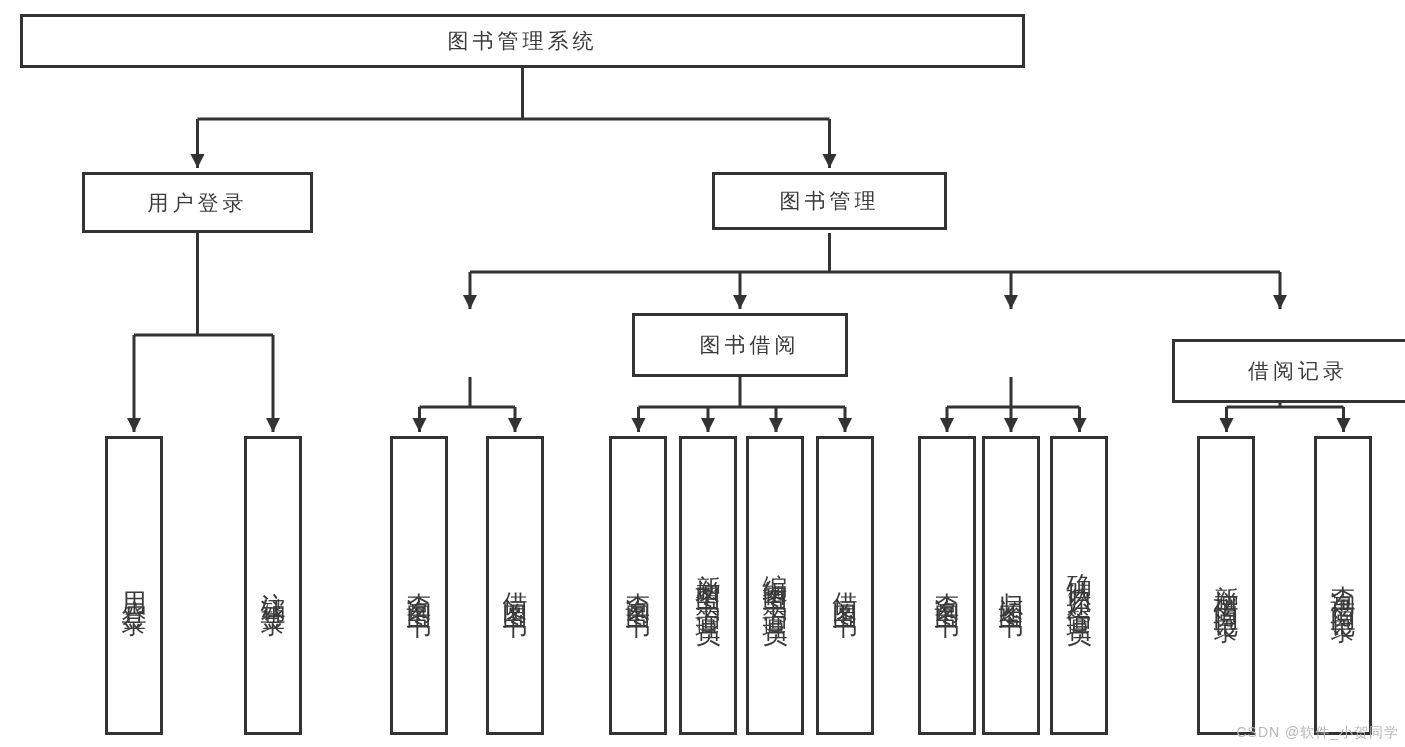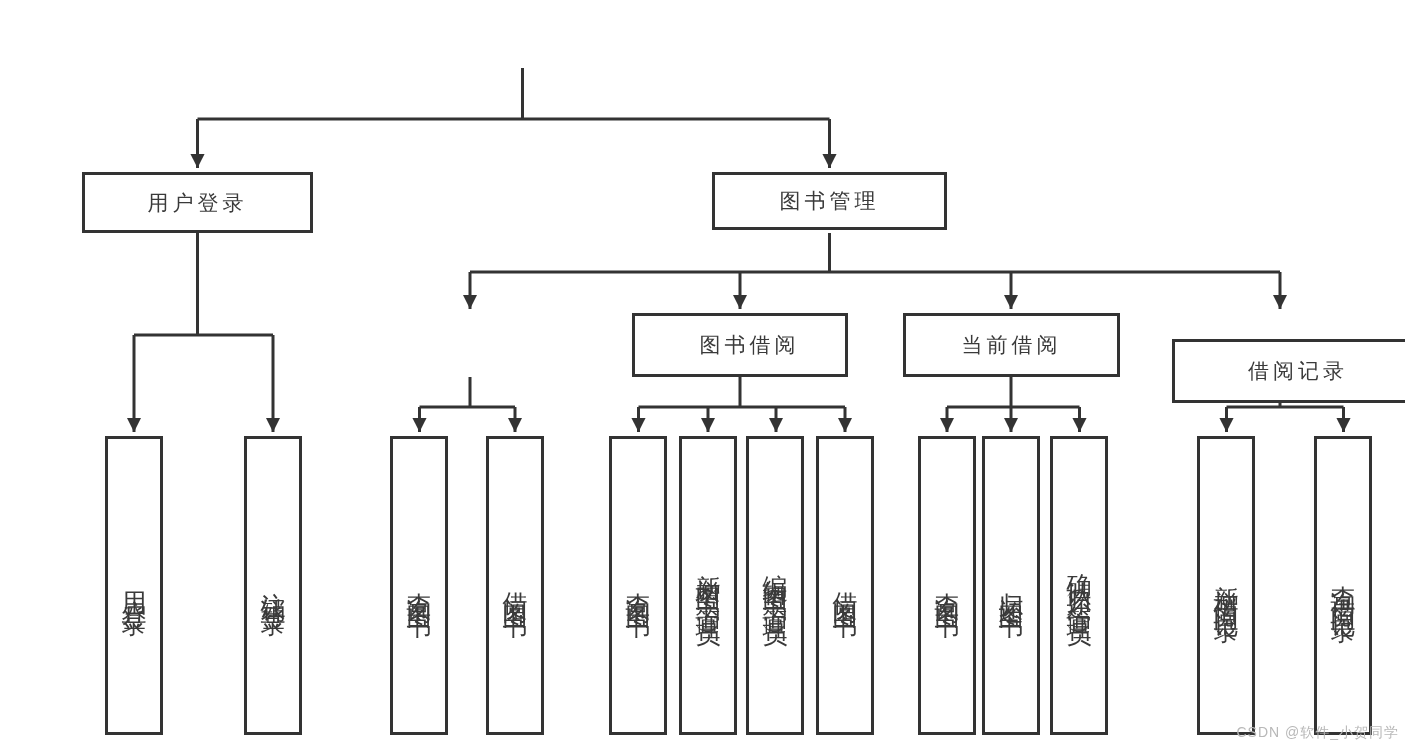--- a/index.html
+++ b/index.html
@@ -134,26 +134,26 @@
     <path class="wire" d="M1011,377 V407 M947,407 H1079.5"></path>
     <line class="wire" x1="947" y1="407" x2="947" y2="432" marker-end="url(#arrowhead)"></line>
     <line class="wire" x1="1011" y1="407" x2="1011" y2="432" marker-end="url(#arrowhead)"></line>
     <line class="wire" x1="1079.5" y1="407" x2="1079.5" y2="432" marker-end="url(#arrowhead)"></line>
 
     <path class="wire" d="M1280,377 V407 M1226.5,407 H1343.5"></path>
     <line class="wire" x1="1226.5" y1="407" x2="1226.5" y2="432" marker-end="url(#arrowhead)"></line>
     <line class="wire" x1="1343.5" y1="407" x2="1343.5" y2="432" marker-end="url(#arrowhead)"></line>
   </svg>
 
+  <div class="node h n-root">图书管理系统</div>
 
   <div class="node h n-login">用户登录</div>
   <div class="node h n-mgmt">图书管理</div>
 
   <div class="node h n-c1">图书借阅</div>
-  <div class="node h n-c2">当前借阅</div>
   <div class="node h n-c3">借阅记录</div>
 
   <div class="node leaf lf-0">
     <span class="vtext">用户登录</span>
   </div>
   <div class="node leaf lf-1">
     <span class="vtext">注销登录</span>
   </div>
 
   <div class="node leaf lf-2">

